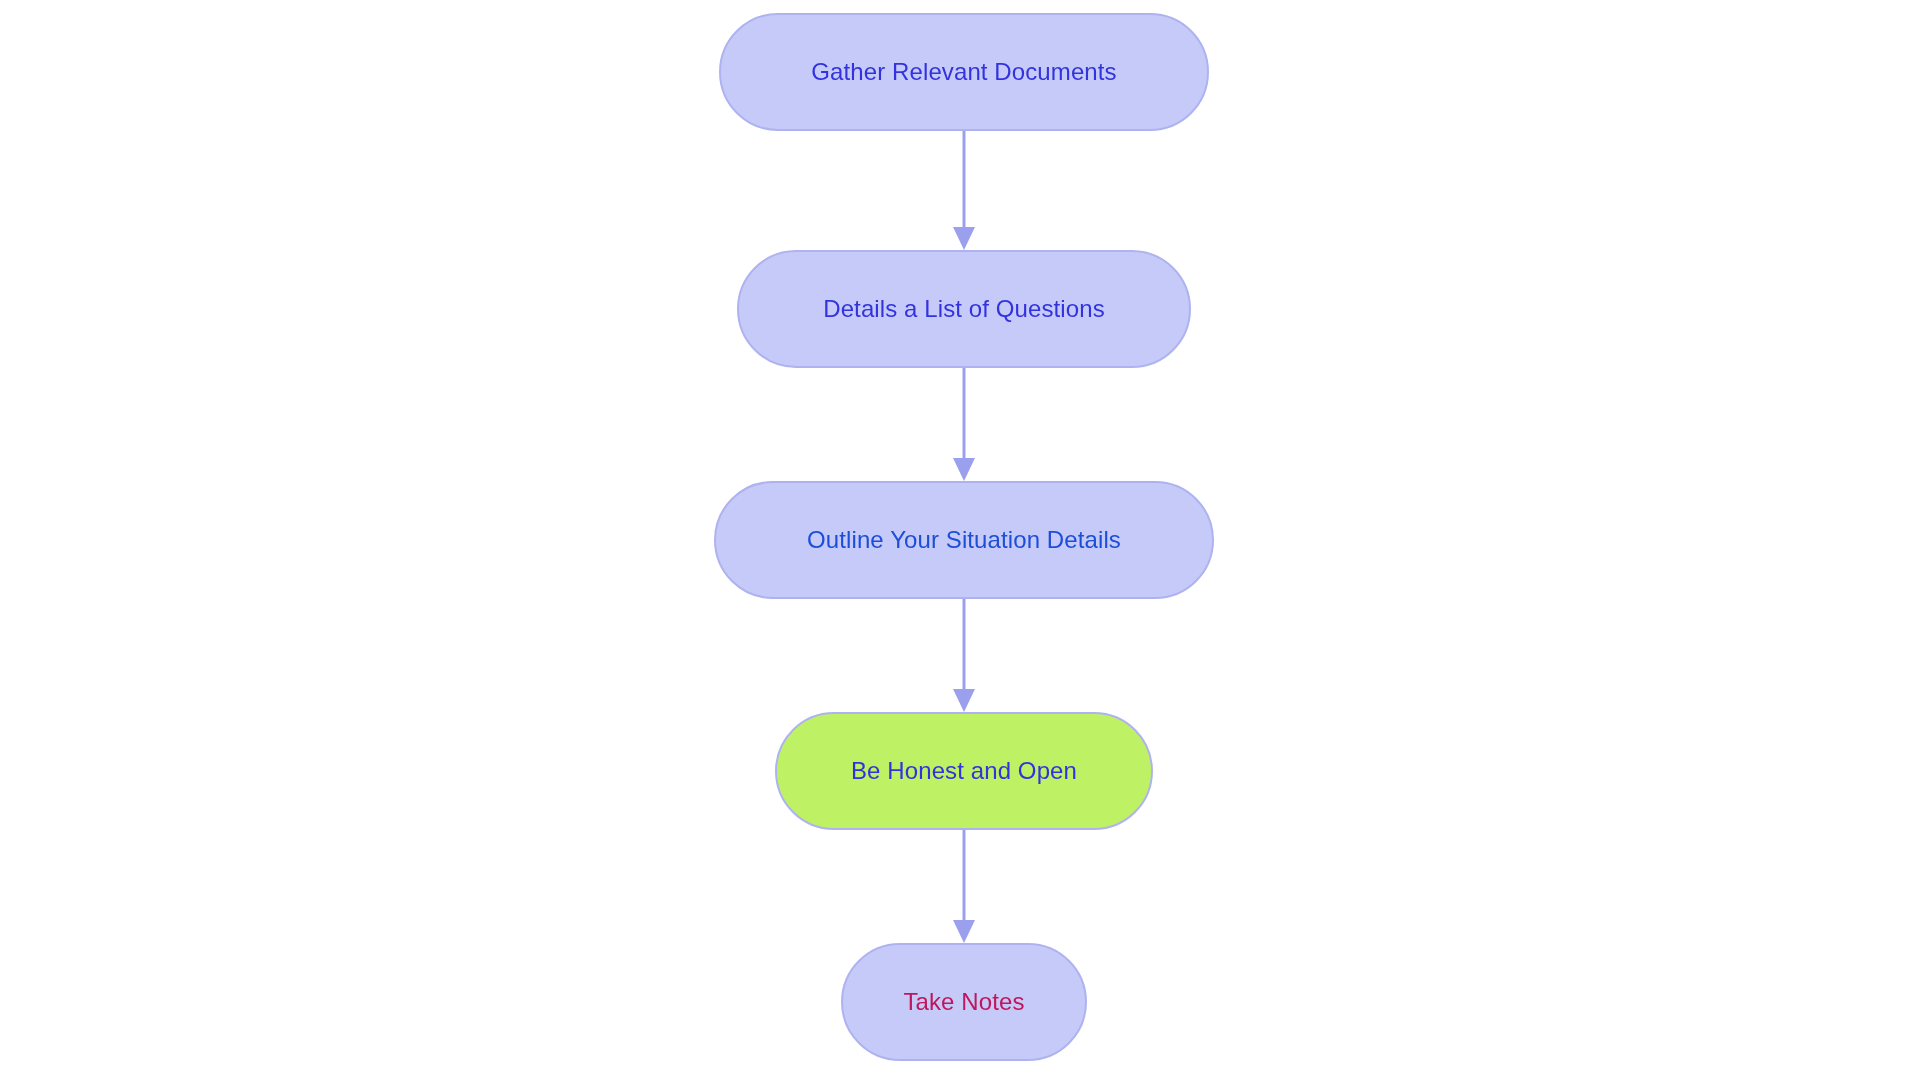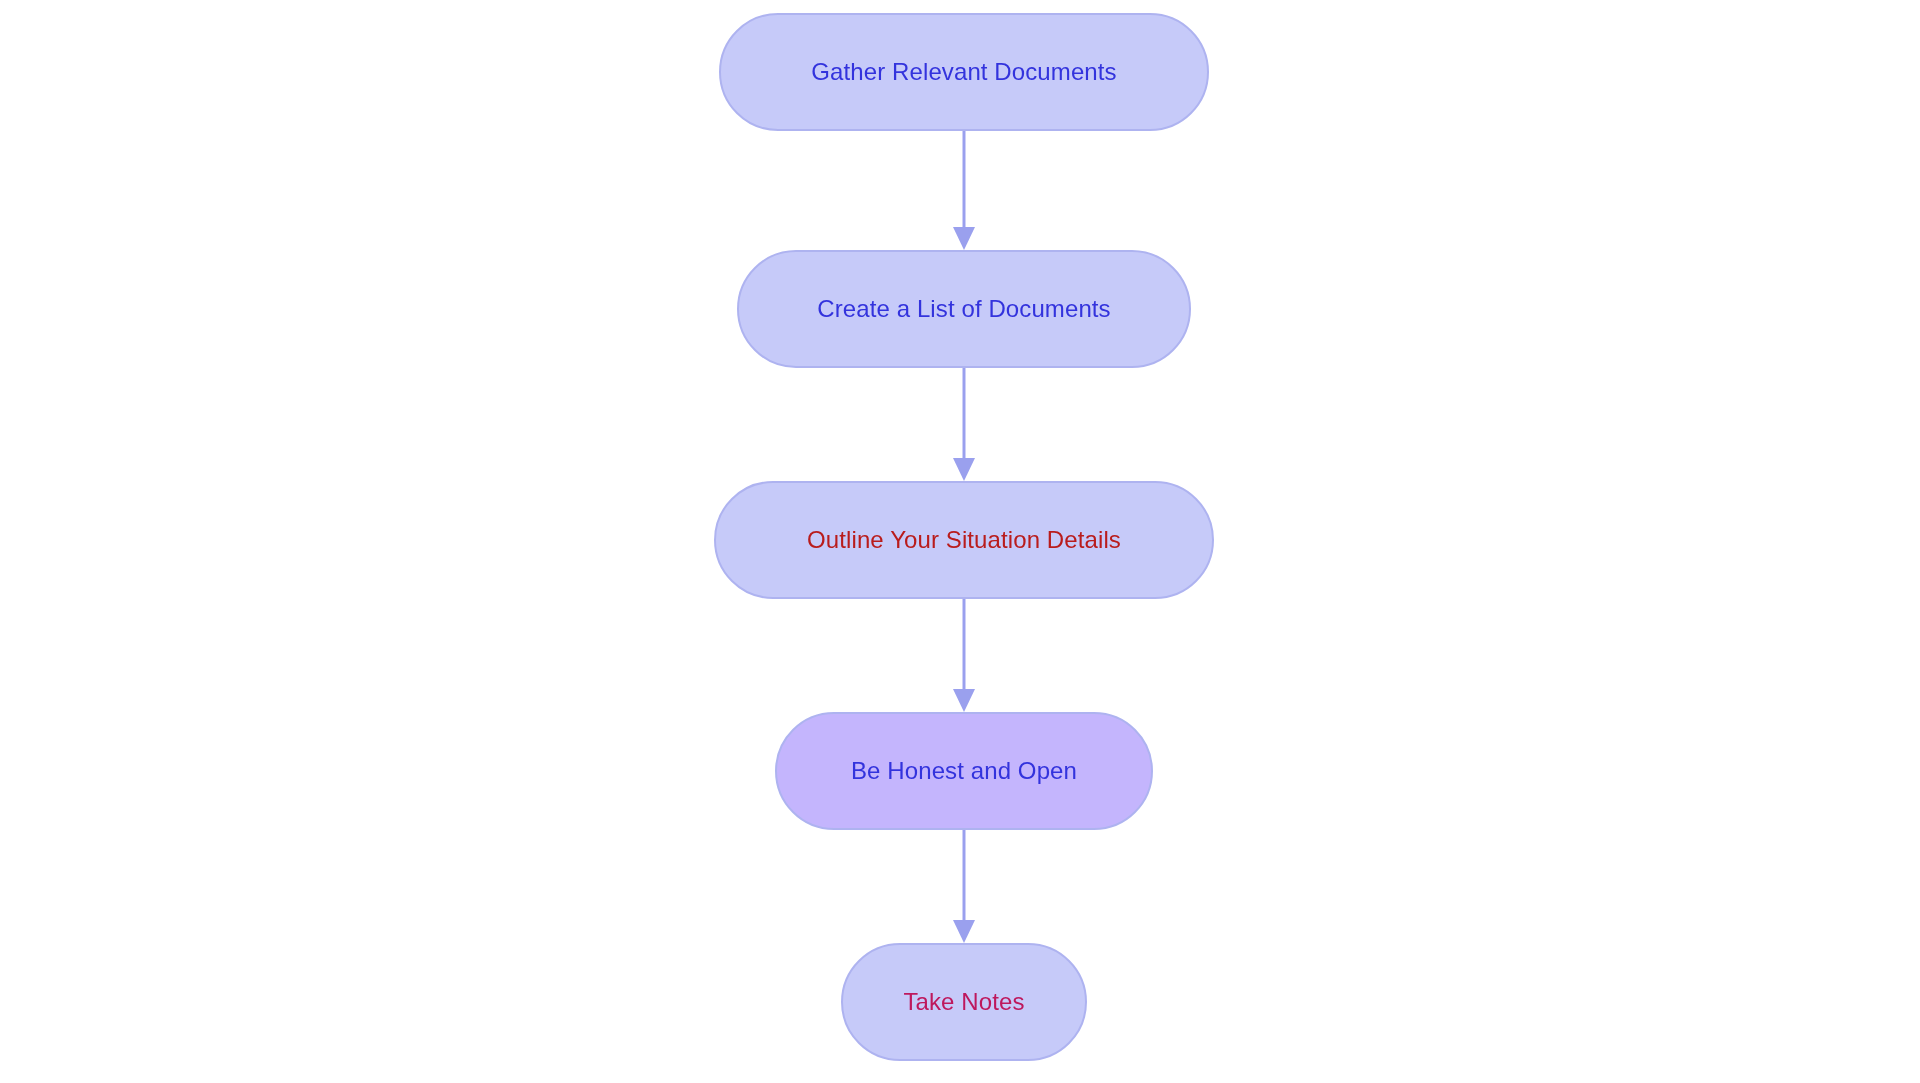--- a/index.html
+++ b/index.html
@@ -85,28 +85,28 @@
       <line x1="20" y1="0" x2="20" y2="92" stroke="#9aa0ee" stroke-width="3"></line>
       <polygon points="20,113 9,90 31,90" fill="#9aa0ee"></polygon>
     </svg>
   </div>
 
   <div class="flow-node" id="node-0" style="left: 719px; top: 13px; width: 490px; height: 118px; background: rgb(198, 202, 249); border-color: rgb(174, 179, 240); color: rgb(51, 51, 221);">
     <span class="node-label">Gather Relevant Documents</span>
   </div>
 
   <div class="flow-node" id="node-1" style="left: 737px; top: 250px; width: 454px; height: 118px; background: rgb(198, 202, 249); border-color: rgb(174, 179, 240); color: rgb(51, 51, 221);">
-    <span class="node-label">Create a List of Documents</span>
+    <span class="node-label">Details a List of Questions</span>
   </div>
 
-  <div class="flow-node" id="node-2" style="left: 714px; top: 481px; width: 500px; height: 118px; background: rgb(198, 202, 249); border-color: rgb(174, 179, 240); color: #b91c1c;">
+  <div class="flow-node" id="node-2" style="left: 714px; top: 481px; width: 500px; height: 118px; background: rgb(198, 202, 249); border-color: rgb(174, 179, 240); color: #1d4ed8;">
     <span class="node-label">Outline Your Situation Details</span>
   </div>
 
-  <div class="flow-node" id="node-3" style="left: 775px; top: 712px; width: 378px; height: 118px; background: #c4b5fd; border-color: rgb(174, 179, 240); color: rgb(51, 51, 221);">
+  <div class="flow-node" id="node-3" style="left: 775px; top: 712px; width: 378px; height: 118px; background: #bef264; border-color: rgb(174, 179, 240); color: rgb(51, 51, 221);">
     <span class="node-label">Be Honest and Open</span>
   </div>
 
   <div class="flow-node" id="node-4" style="left: 841px; top: 943px; width: 246px; height: 118px; background: rgb(198, 202, 249); border-color: rgb(174, 179, 240); color: #be185d;">
     <span class="node-label">Take Notes</span>
   </div>
 
 </div>
 
 </body></html>

